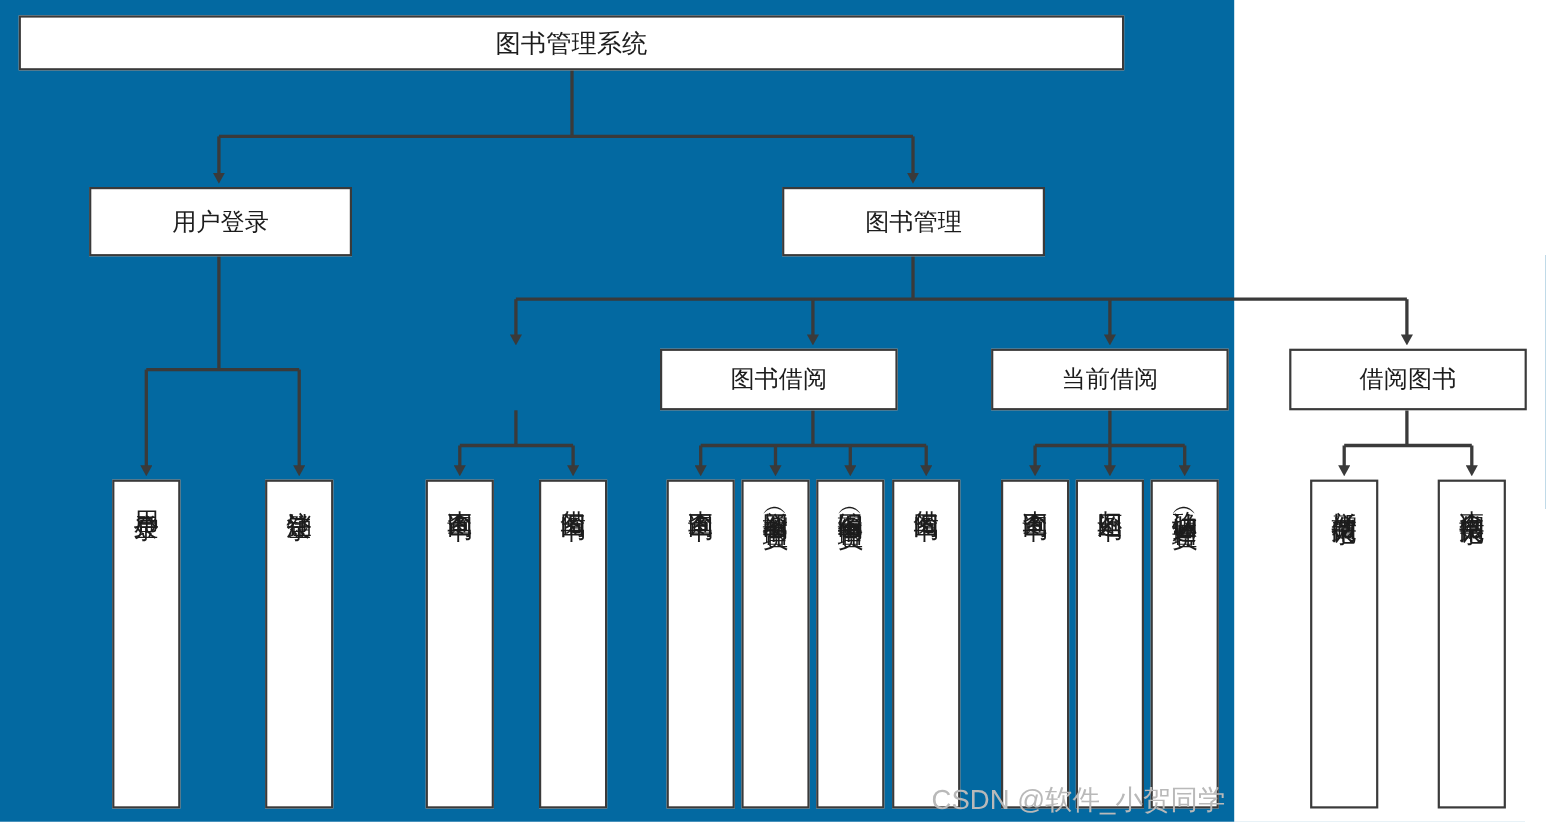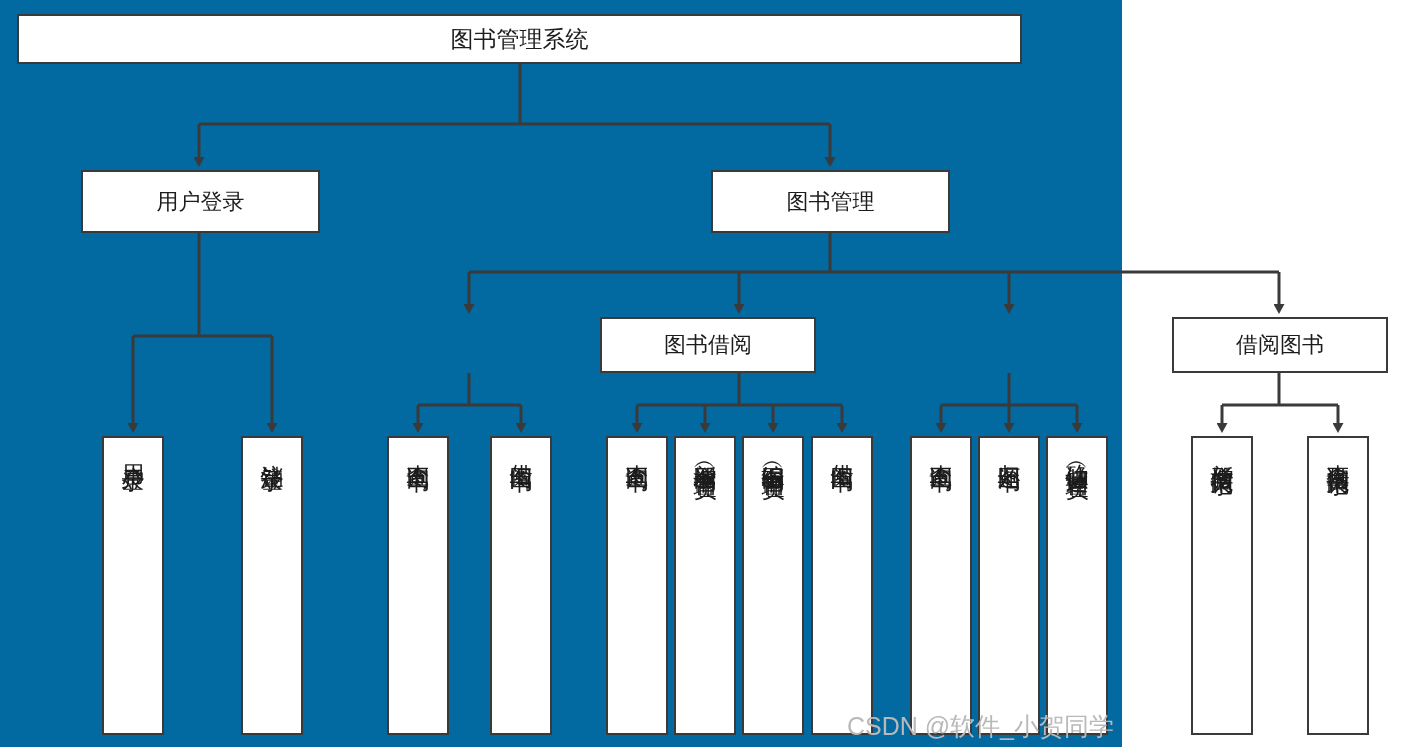--- a/index.html
+++ b/index.html
@@ -123,20 +123,23 @@
 
   <div class="node lvl2" style="left:711px;top:170px;width:239px;height:63px;">
     <span class="lbl">图书管理</span>
   </div>
 
 
   <div class="node lvl3" style="left:600px;top:317px;width:216px;height:56px;">
     <span class="lbl">图书借阅</span>
   </div>
 
+  <div class="node lvl3" style="left:901px;top:317px;width:216px;height:56px;">
+    <span class="lbl">当前借阅</span>
+  </div>
 
   <div class="node lvl3" style="left:1172px;top:317px;width:216px;height:56px;">
     <span class="lbl">借阅图书</span>
   </div>
 
   <div class="node leaf" style="left:102px;top:436px;width:62px;height:299px;">
     <span class="lbl">用户登录</span>
   </div>
 
   <div class="node leaf" style="left:241px;top:436px;width:62px;height:299px;">

